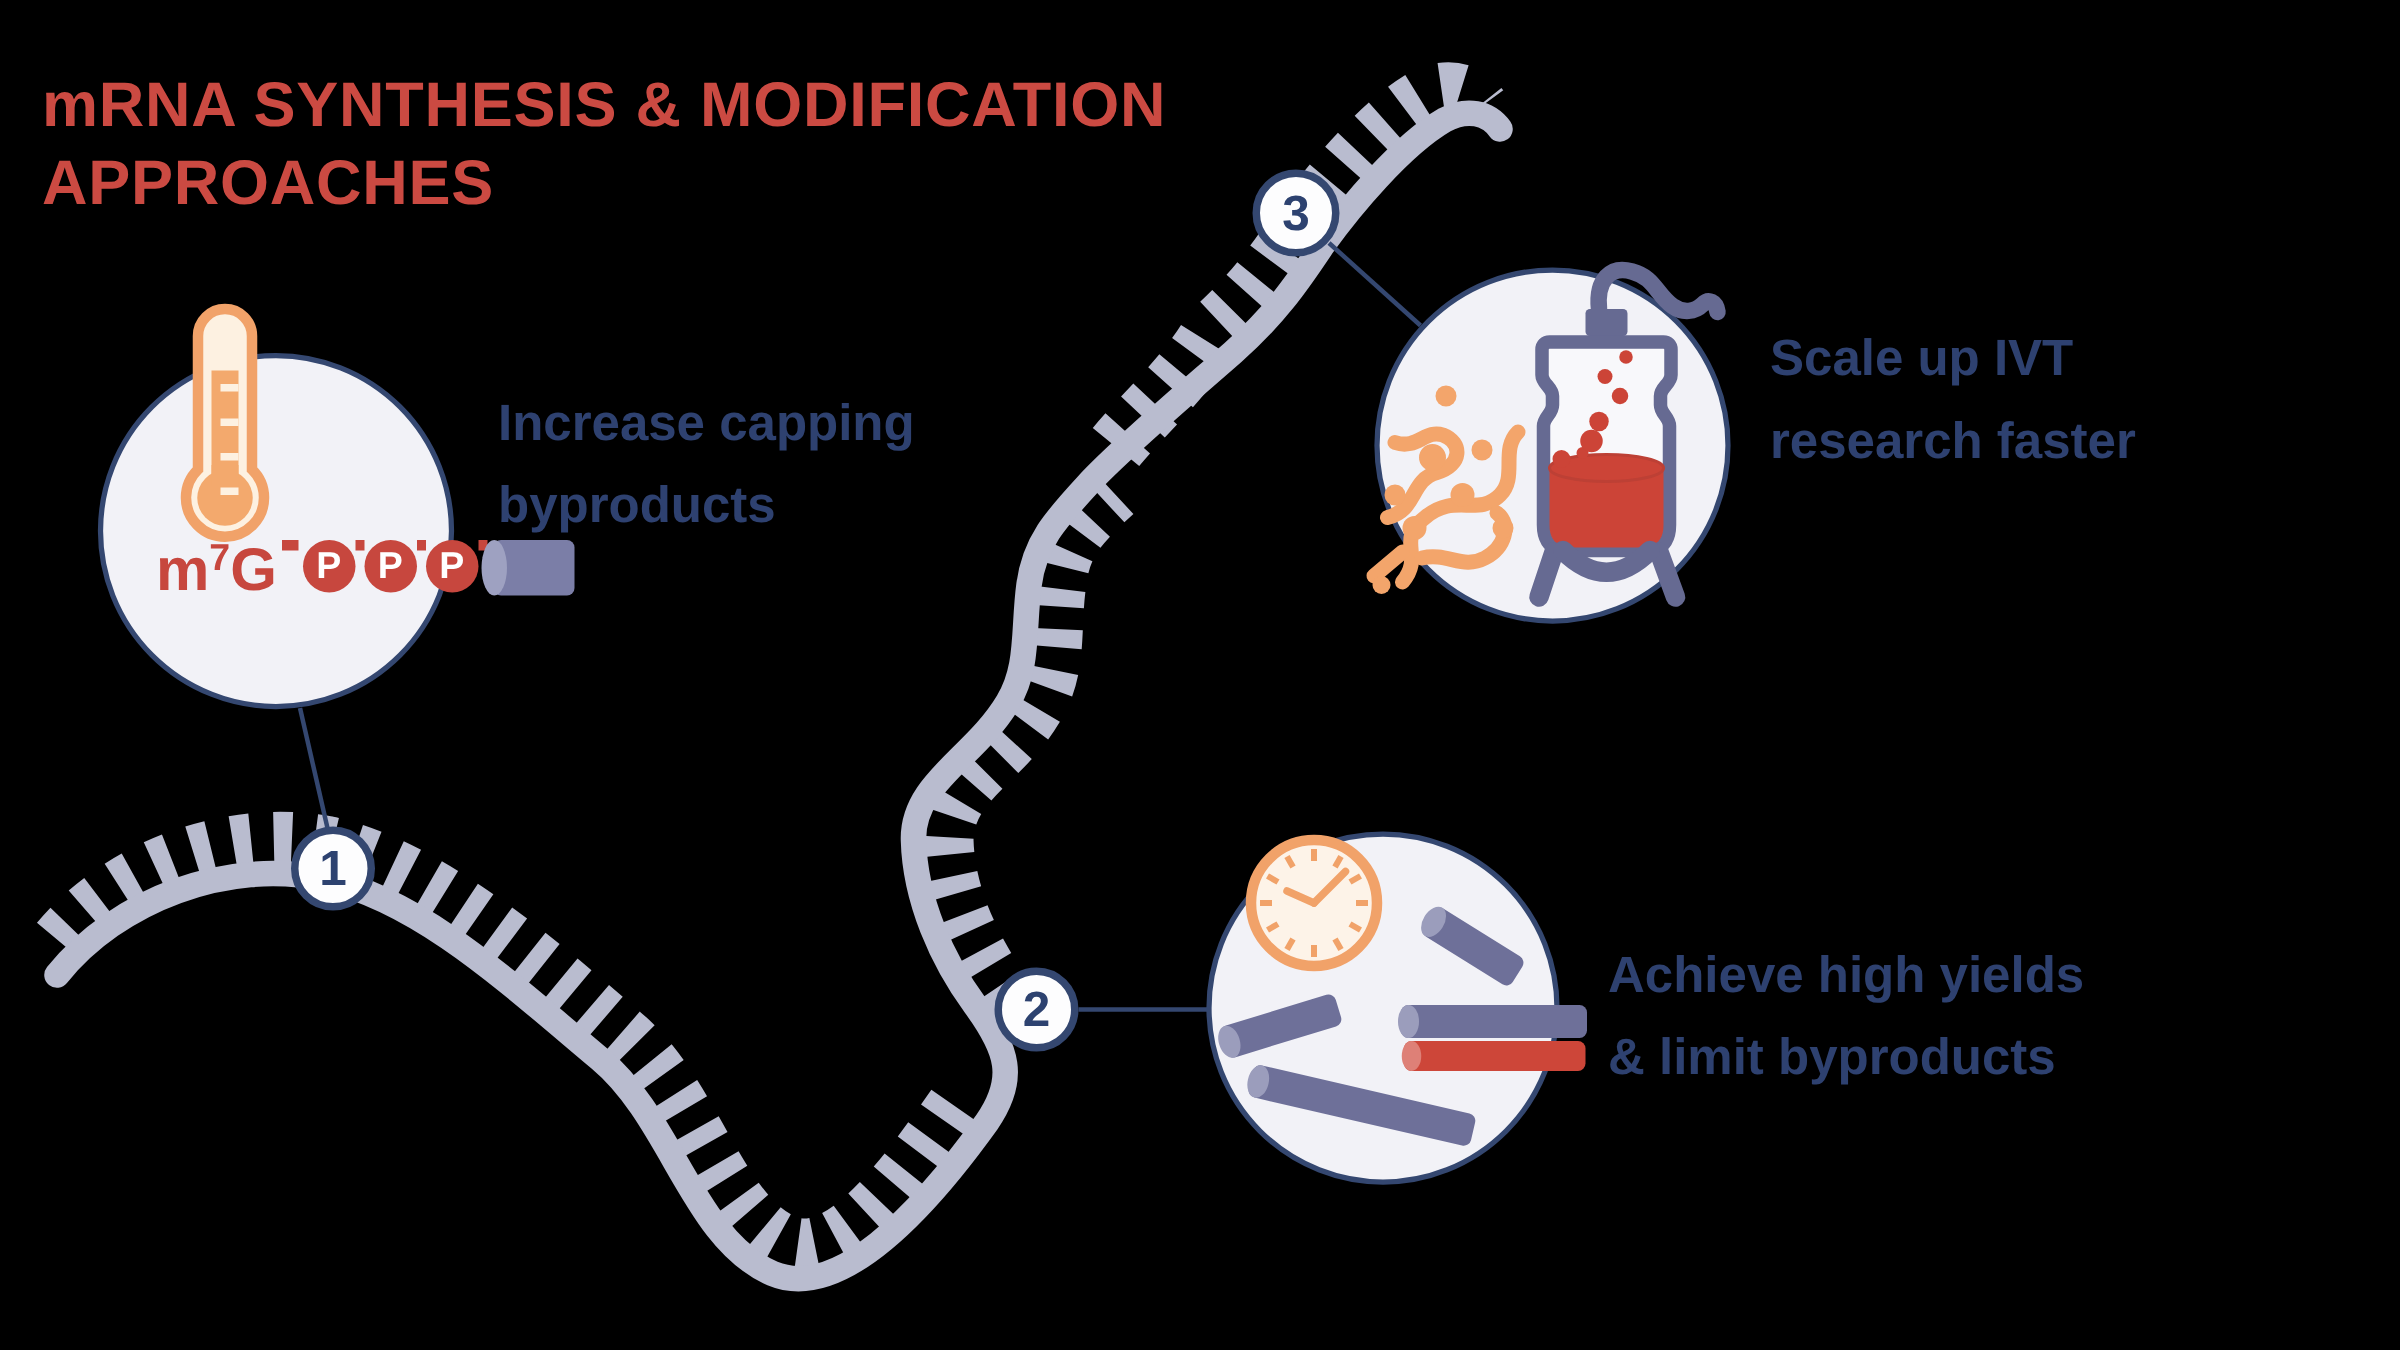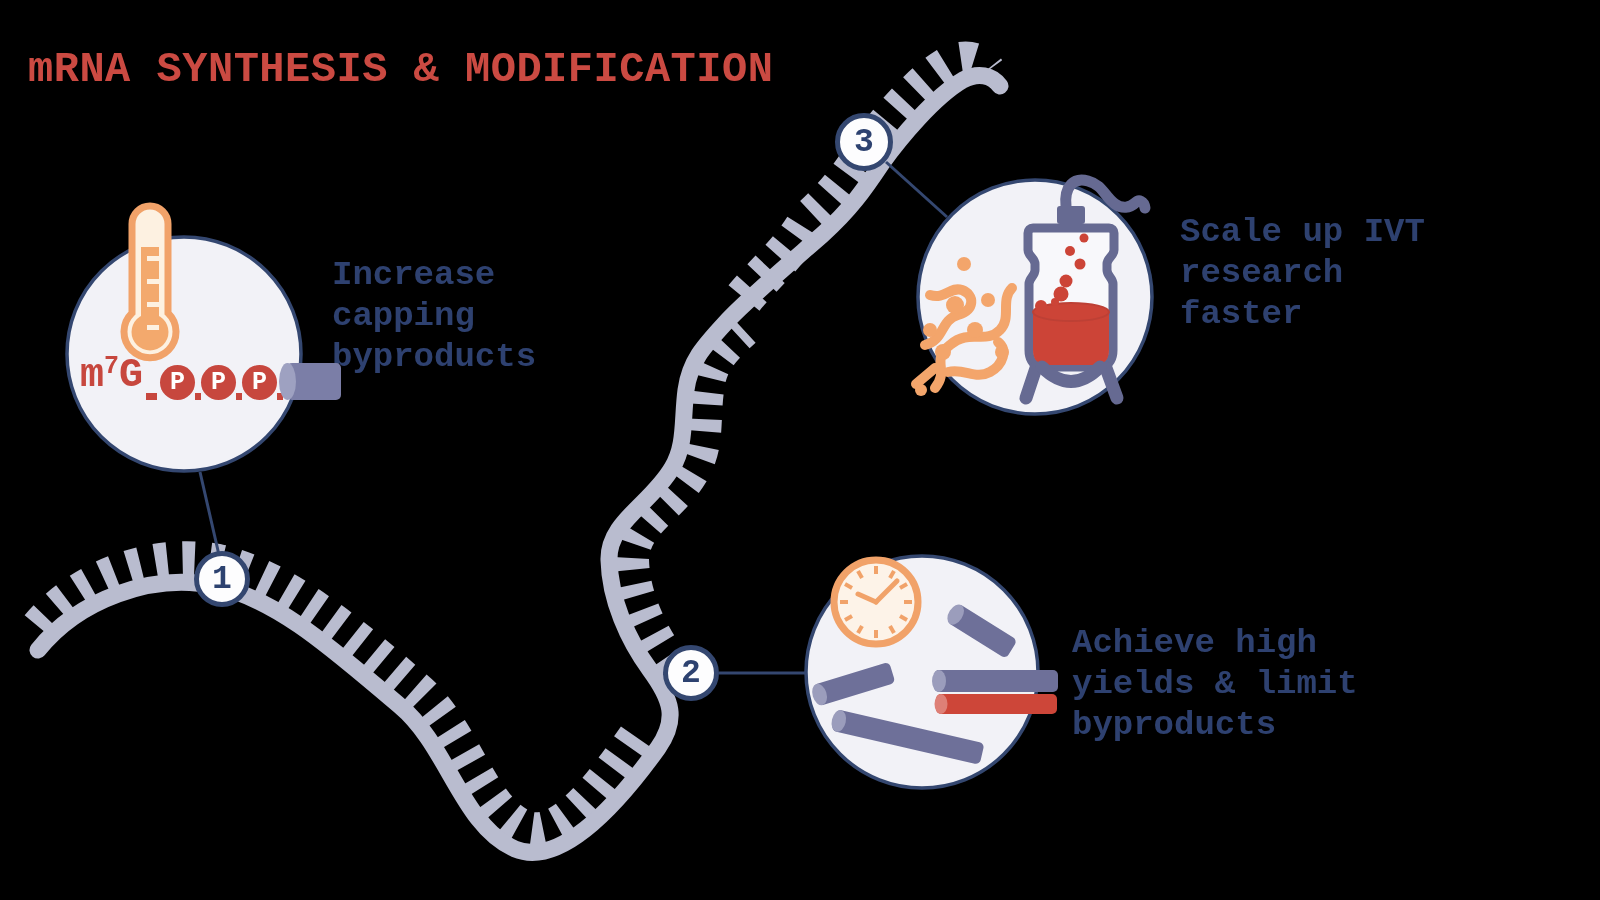--- a/index.html
+++ b/index.html
@@ -1,35 +1,35 @@
 <!DOCTYPE html>
 <html><head>
 <meta charset="utf-8">
 <style>
   html,body{margin:0;padding:0;background:#000;}
   body{width:1600px;height:900px;overflow:hidden;position:relative;
        font-family:"Liberation Sans","DejaVu Sans",sans-serif;}
-  .stage{position:absolute;left:0;top:0;width:1536px;height:900px;font-family:Liberation Mono, monospace;}
+  .stage{position:absolute;left:0;top:0;width:1536px;height:900px;}
   svg.art{position:absolute;left:0;top:0;}
 
   .title{position:absolute;left:28px;top:44px;color:#cb4a42;
          font-size:42px;font-weight:bold;line-height:52px;letter-spacing:.5px;}
-  .step-label{position:absolute;color:#2e4170;font-size:34px;font-weight:bold;line-height:41px;}
+  .step-label{position:absolute;color:#2e4170;font-size:34px;font-weight:bold;line-height:55px;}
   #label-1{left:332px;top:255px;width:320px;}
   #label-2{left:1072px;top:592px;width:350px;margin-top:31px;}
   #label-3{left:1180px;top:212px;width:290px;}
 
   .badge{position:absolute;background:#fdfdfe;border:5px solid #344770;border-radius:50%;
          box-sizing:border-box;display:flex;align-items:center;justify-content:center;
          color:#2d4270;font-weight:bold;font-size:33px;}
   #badge-1{left:194px;top:551px;width:56px;height:56px;}
   #badge-2{left:663px;top:645px;width:56px;height:56px;}
   #badge-3{left:835px;top:113px;width:58px;height:58px;}
 
-  .cap-row{position:absolute;left:80px;top:360px;height:40px;display:flex;align-items:flex-end;}
+  .cap-row{position:absolute;left:104px;top:360px;height:40px;display:flex;align-items:flex-start;}
   .cap-text{color:#c7473e;font-size:40px;font-weight:bold;line-height:40px;white-space:nowrap;}
   .cap-text .sup{font-size:25px;position:relative;top:-13px;}
   .cap-dash{width:11px;height:7px;background:#c7473e;margin:0 3px;}
   .cap-link{width:6px;height:7px;background:#c7473e;}
   .p-disc{width:35px;height:35px;border-radius:50%;background:#c7473e;color:#fff;
           display:flex;align-items:center;justify-content:center;
           font-size:25px;font-weight:bold;flex:0 0 auto;}
   .cap-rod{width:54px;height:37px;background:#7b7ea7;border-radius:5px;position:relative;margin-left:4px;}
   .cap-rod::before{content:"";position:absolute;left:-8px;top:0;width:17px;height:37px;
                    border-radius:50%;background:#9ea1c1;}
@@ -185,20 +185,21 @@
       <g stroke="#666a92" stroke-width="13" stroke-linecap="round" fill="none">
         <line x1="1036" y1="368" x2="1026" y2="398"></line>
         <line x1="1106" y1="368" x2="1117" y2="398"></line>
         <path d="M 1042 367 Q 1071 396 1100 367"></path>
       </g>
     </g>
   </svg>
 
   <div class="title">
     <div>mRNA SYNTHESIS &amp; MODIFICATION</div>
+    <div>APPROACHES</div>
   </div>
 
   <div class="step-label" id="label-1">Increase capping byproducts</div>
   <div class="step-label" id="label-2">Achieve high yields &amp; limit byproducts</div>
   <div class="step-label" id="label-3">Scale up IVT research faster</div>
 
   <div class="badge" id="badge-1">
     <span>1</span>
   </div>
   <div class="badge" id="badge-2">

